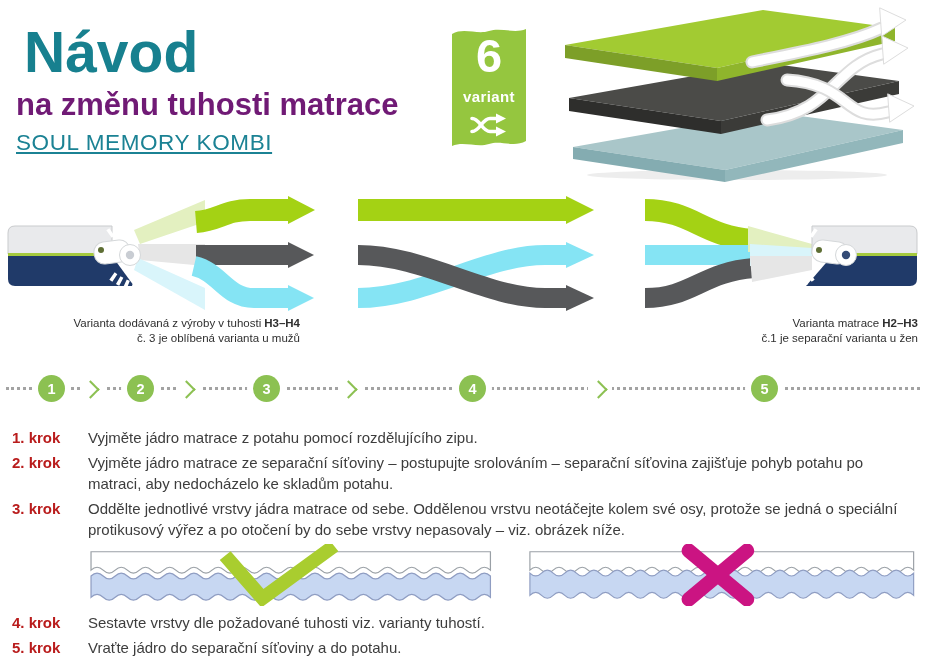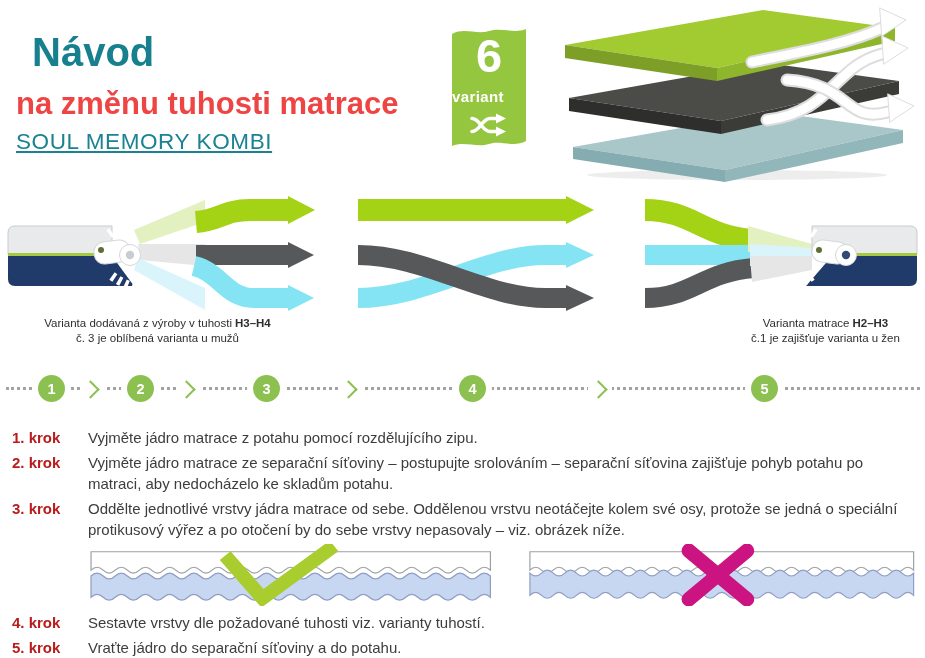--- a/index.html
+++ b/index.html
@@ -1,39 +1,39 @@
 <!DOCTYPE html>
 <html lang="cs"><head>
 <meta charset="utf-8">
 <style>
   html,body{margin:0;padding:0;background:#fff;}
   .page{position:relative;width:925px;height:658px;background:#fff;overflow:hidden;
         font-family:"Liberation Sans","DejaVu Sans",sans-serif;}
 
   
   .header{position:absolute;left:16px;top:16px;}
-  .title{margin:16px;font-size:40px;line-height:1;font-weight:bold;color:#17808F;}
-  .subtitle{margin:7px 0 0;font-size:31px;line-height:1;font-weight:bold;color:#ef4444;}
+  .title{margin:8px;font-size:57px;line-height:1;font-weight:bold;color:#17808F;}
+  .subtitle{margin:7px 0 0;font-size:31px;line-height:1;font-weight:bold;color:#701a75;}
   .product{margin:12px 0 0;font-size:22.5px;line-height:1;font-weight:normal;color:#1B8294;letter-spacing:.6px;text-decoration:underline;}
 
   
   .badge{position:absolute;left:452px;top:22px;width:74px;height:130px;}
   .badge-bg{position:absolute;left:0;top:0;width:74px;height:130px;}
   .badge-num{position:absolute;top:10px;left:0;right:0;text-align:center;
              font-size:47px;font-weight:bold;color:#fff;line-height:1;}
-  .badge-label{position:absolute;top:66px;left:0;right:0;
+  .badge-label{position:absolute;top:66px;left:0;right:0;text-align:center;
              font-size:15px;font-weight:bold;color:#fff;letter-spacing:.4px;}
   .badge-icon{position:absolute;top:90px;left:17px;width:40px;height:26px;}
 
   
   .hero-svg{position:absolute;left:552px;top:0;width:372px;height:182px;}
   .swap-svg{position:absolute;left:0;top:192px;width:925px;height:130px;}
 
   
-  .caption{position:absolute;top:316px;text-align:center;font-size:11.5px;line-height:1.32;color:#2F2F2F;}
+  .caption{position:absolute;top:316px;text-align:right;font-size:11.5px;line-height:1.32;color:#2F2F2F;}
   .caption b{margin-left:3px;}
   .cap-left{left:15px;width:285px;}
   .cap-right{left:733px;width:185px;}
 
   
   .timeline{position:absolute;left:0;top:374px;width:925px;height:30px;}
   .timeline::before{content:"";position:absolute;left:6px;right:5px;top:13px;
                     border-top:3px dotted #A3A3A3;}
   .tl-circle{position:absolute;top:1px;width:27px;height:27px;border-radius:50%;
              background:#8CC152;color:#fff;font-size:14.5px;font-weight:bold;
@@ -176,21 +176,21 @@
       </g>
     </g>
   </svg>
 
   <div class="caption cap-left">
     <div><span>Varianta dodávaná z výroby v tuhosti</span><b>H3–H4</b></div>
     <div>č. 3 je oblíbená varianta u mužů</div>
   </div>
   <div class="caption cap-right">
     <div><span>Varianta matrace</span><b>H2–H3</b></div>
-    <div>č.1 je zajišťuje varianta u žen</div>
+    <div>č.1 je separační varianta u žen</div>
   </div>
 
   <div class="timeline">
     <span class="tl-circle" style="left:38px">1</span>
     <span class="chev-wrap" style="left:80px">
         <span class="chev"></span>
       </span>
     <span class="tl-circle" style="left:127px">2</span>
     <span class="chev-wrap" style="left:176px">
         <span class="chev"></span>

